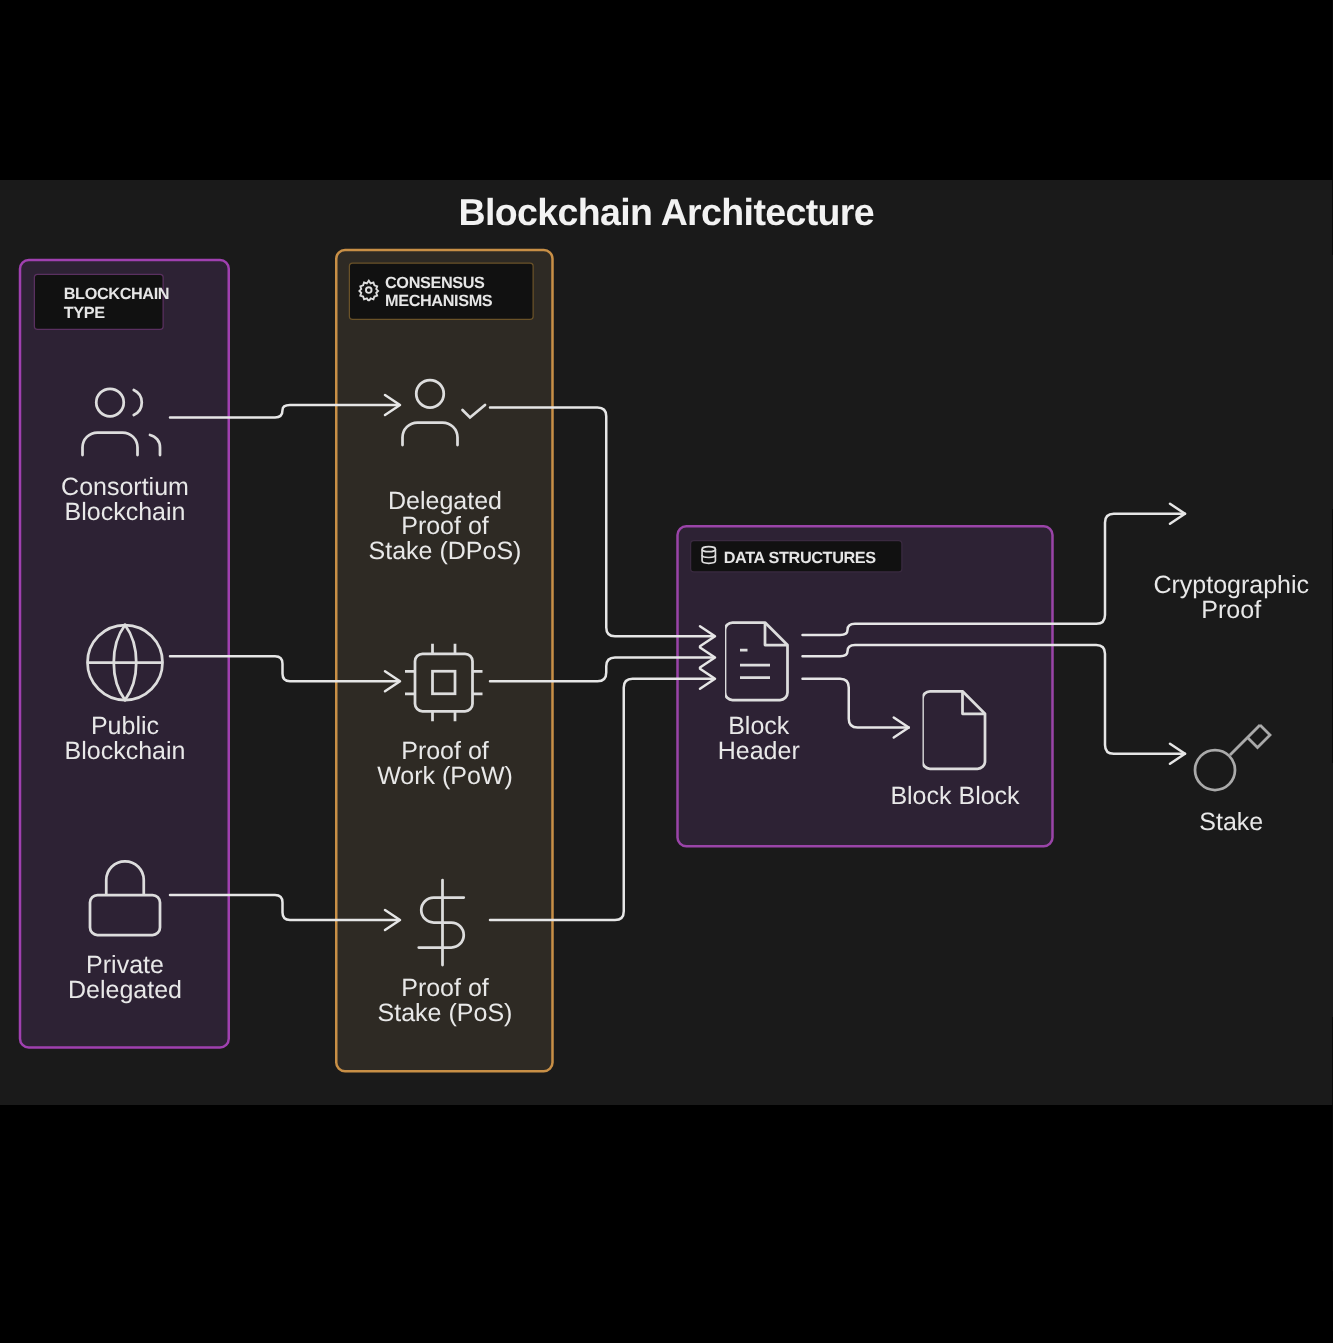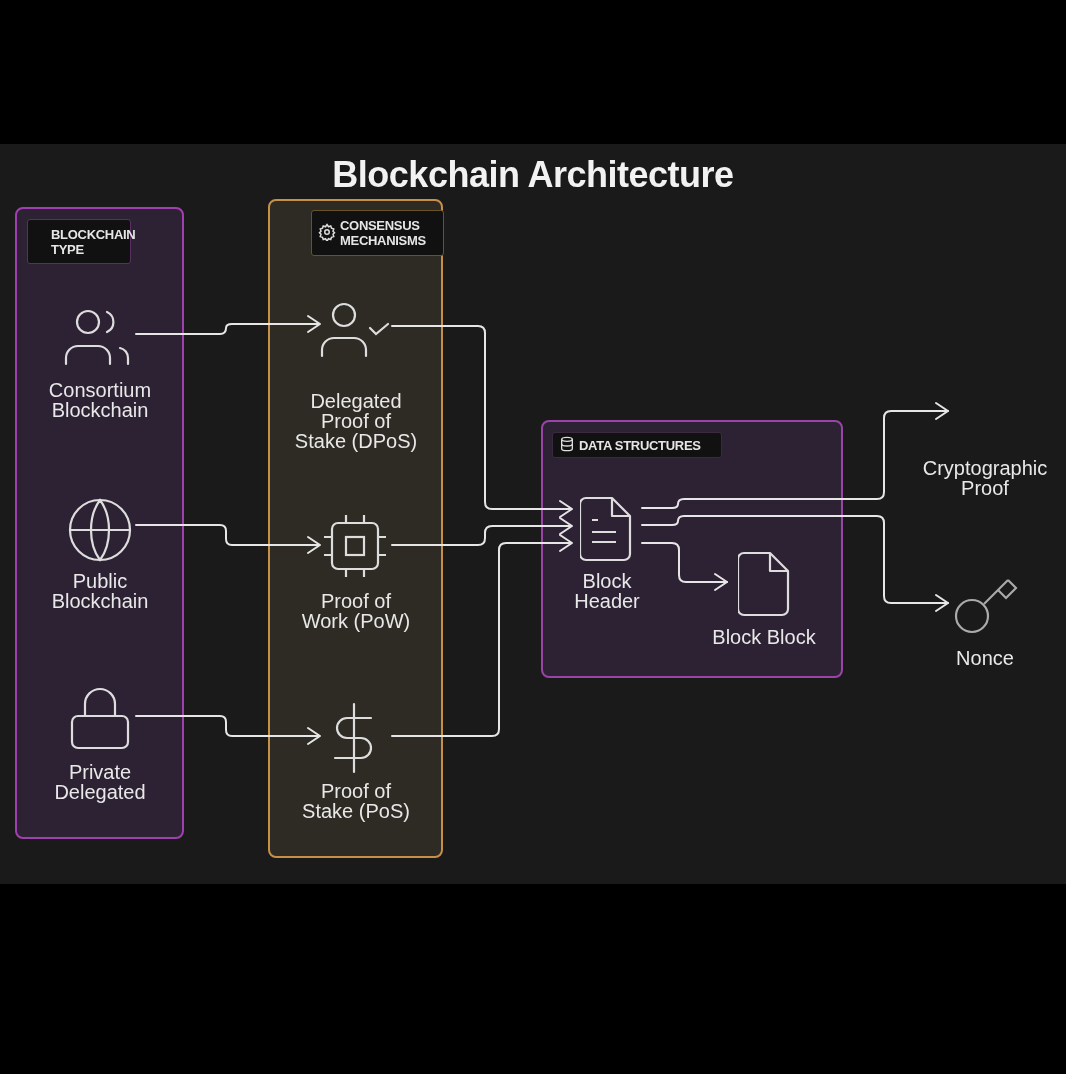--- a/index.html
+++ b/index.html
@@ -1,25 +1,25 @@
 <!DOCTYPE html>
 <html><head>
 <meta charset="utf-8">
 <style>
   html, body { margin:0; padding:0; background:#000; }
   body { width:1066px; height:1074px; position:relative; overflow:hidden; font-family:"Liberation Sans", sans-serif; color:#e8e8e8; }
   .canvas { position:absolute; left:0; top:144px; width:1066px; height:740px; background:#1a1a1a; }
-  .title { position:absolute; left:0; width:1066px; top:154px; text-align:center; font-size:36px; font-weight:bold; color:#f2f2f2; letter-spacing:-0.5px; }
+  .title { position:absolute; left:0; width:1066px; top:154px; text-align:center; font-size:30px; font-weight:bold; color:#f2f2f2; letter-spacing:-0.5px; }
   .group { position:absolute; border-radius:8px; box-sizing:border-box; }
   .g-type { left:15px; top:207px; width:169px; height:632px; background:#2d2234; border:2px solid #a040b0; }
   .g-cons { left:268px; top:199px; width:175px; height:659px; background:#2e2a24; border:2px solid #c88f46; }
   .g-data { left:541px; top:420px; width:302px; height:258px; background:#2d2234; border:2px solid #9a44a8; }
   .gtag { position:absolute; background:#111; border-radius:3px; display:flex; align-items:center; gap:4px; font-size:13px; font-weight:bold; color:#e6e6e6; line-height:15px; letter-spacing:-0.3px; box-sizing:border-box; }
   .tag-type { left:27px; top:219px; width:104px; height:45px; border:1px solid #5a3060; padding:2px 19px; }
-  .tag-cons { left:279px; top:210px; width:133px; height:46px; border:1px solid #6a5228; padding:2px 6px;margin-left:32px; }
+  .tag-cons { left:279px; top:210px; width:148px; height:46px; border:1px solid #6a5228; padding:2px 6px; }
   .tag-data { left:552px; top:432px; width:170px; height:26px; border:1px solid #3a2a40; padding:2px 6px; }
   .sq { width:18px; height:18px; background:linear-gradient(135deg,#666,#222); align-self:flex-start; margin-top:2px; }
   .node-label { position:absolute; text-align:center; font-size:20px; line-height:20px; color:#e8e8e8; white-space:pre-line; }
   svg.wires { position:absolute; left:0; top:0; width:1066px; height:1074px; pointer-events:none; }
   .ic { position:absolute; }
 </style>
 </head>
 <body>
 
 <div class="canvas"></div>
@@ -129,13 +129,13 @@
 Stake (DPoS)</div>
 <div class="node-label" style="left:276px;top:591px;width:160px">Proof of
 Work (PoW)</div>
 <div class="node-label" style="left:276px;top:781px;width:160px">Proof of
 Stake (PoS)</div>
 <div class="node-label" style="left:557px;top:571px;width:100px">Block
 Header</div>
 <div class="node-label" style="left:704px;top:627px;width:120px">Block Block</div>
 <div class="node-label" style="left:915px;top:458px;width:140px">Cryptographic
 Proof</div>
-<div class="node-label" style="left:935px;top:648px;width:100px">Nonce</div>
+<div class="node-label" style="left:935px;top:648px;width:100px">Stake</div>
 
 </body></html>

